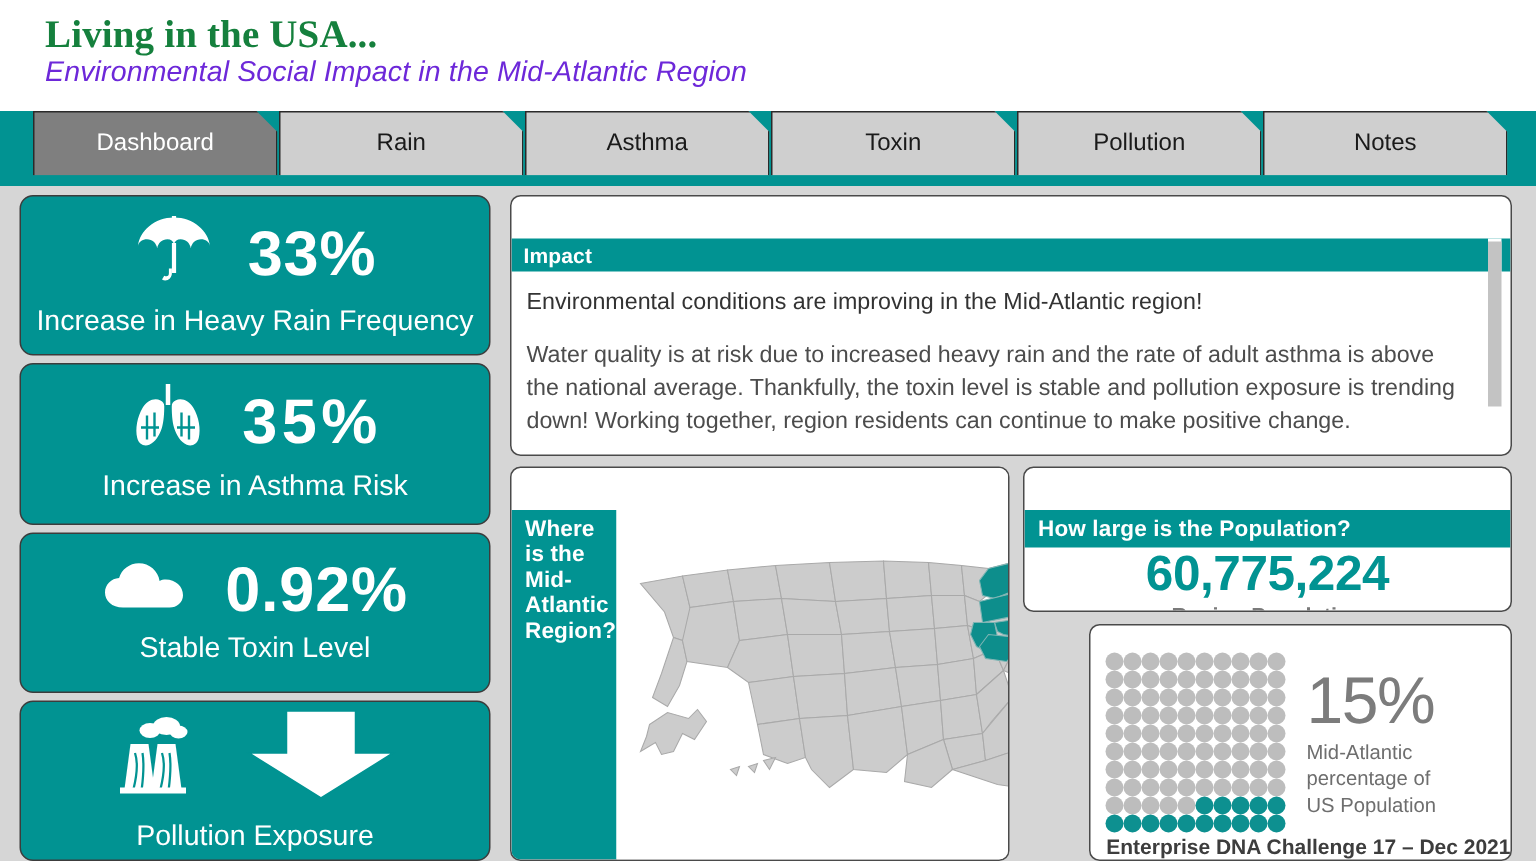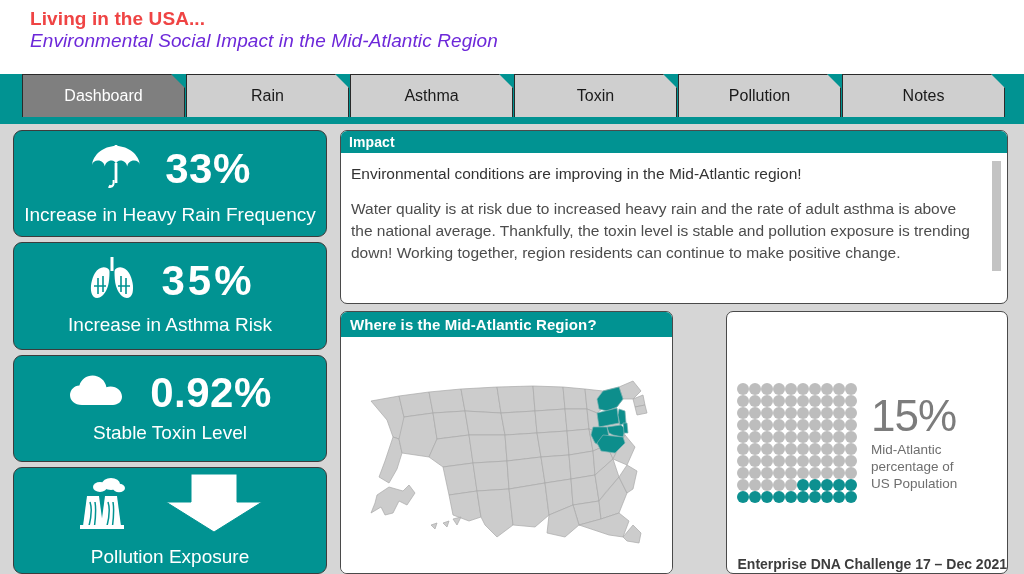--- a/index.html
+++ b/index.html
@@ -13,24 +13,25 @@
     position: relative;
   }
 
   
   .header {
     height: 74px;
     background: #ffffff;
     padding: 8px 0 0 30px;
   }
   .header-title {
-    font-size: 19px;
+    font-size: 26px;
     font-weight: bold;
-    color: #ef4444;
+    color: #15803d;
     letter-spacing: 0.1px;
+    font-family: Liberation Serif, serif;
   }
   .header-subtitle {
     font-size: 19px;
     font-style: italic;
     color: #6d28d9;
     margin-top: 0;
     letter-spacing: 0.1px;
   }
 
   
@@ -130,20 +131,21 @@
     overflow: hidden;
     position: relative;
   }
   .panel-head {
     background: #019392;
     color: #ffffff;
     font-size: 14px;
     font-weight: bold;
     padding: 3px 0 3px 8px;
     letter-spacing: 0.1px;
+    margin-top: 28px;
   }
   .panel-head.big { font-size: 15px; padding: 4px 0 4px 9px; }
 
   
   .impact-panel { height: 174px; }
   .impact-body {
     padding: 12px 26px 0 10px;
     color: #404040;
   }
   .impact-lead {
@@ -173,21 +175,21 @@
     height: 110px;
     background: #c3c3c3;
   }
 
   
   .bottom-row {
     flex: 1;
     display: flex;
     gap: 9px;
   }
-  .map-panel { width: 333px; display: flex; flex-direction: column; }
+  .map-panel { width: 333px; display: flex; flex-direction: row; }
   .map-body {
     flex: 1;
     display: flex;
     align-items: center;
     justify-content: center;
     background: #ffffff;
     padding: 2px;
   }
 
   .stack-col {
@@ -464,20 +466,27 @@
               <path d="M236,62 L250,62 L252,72 L246,82 L238,78 L234,70 Z"></path>
 
               <path d="M246,70 L266,72 L268,78 L258,88 L244,86 L240,78 Z"></path>
             </g>
           </svg>
         </div>
       </div>
 
       <div class="stack-col">
 
+        <div class="panel pop-panel">
+          <div class="panel-head big">How large is the Population?</div>
+          <div class="pop-body">
+            <div class="pop-value">60,775,224</div>
+            <div class="pop-label">Region Population</div>
+          </div>
+        </div>
 
         <div class="panel waffle-panel">
           <div class="waffle-grid" id="waffle-grid">
               <div class="waffle-dot"></div>
               <div class="waffle-dot"></div>
               <div class="waffle-dot"></div>
               <div class="waffle-dot"></div>
               <div class="waffle-dot"></div>
               <div class="waffle-dot"></div>
               <div class="waffle-dot"></div>

